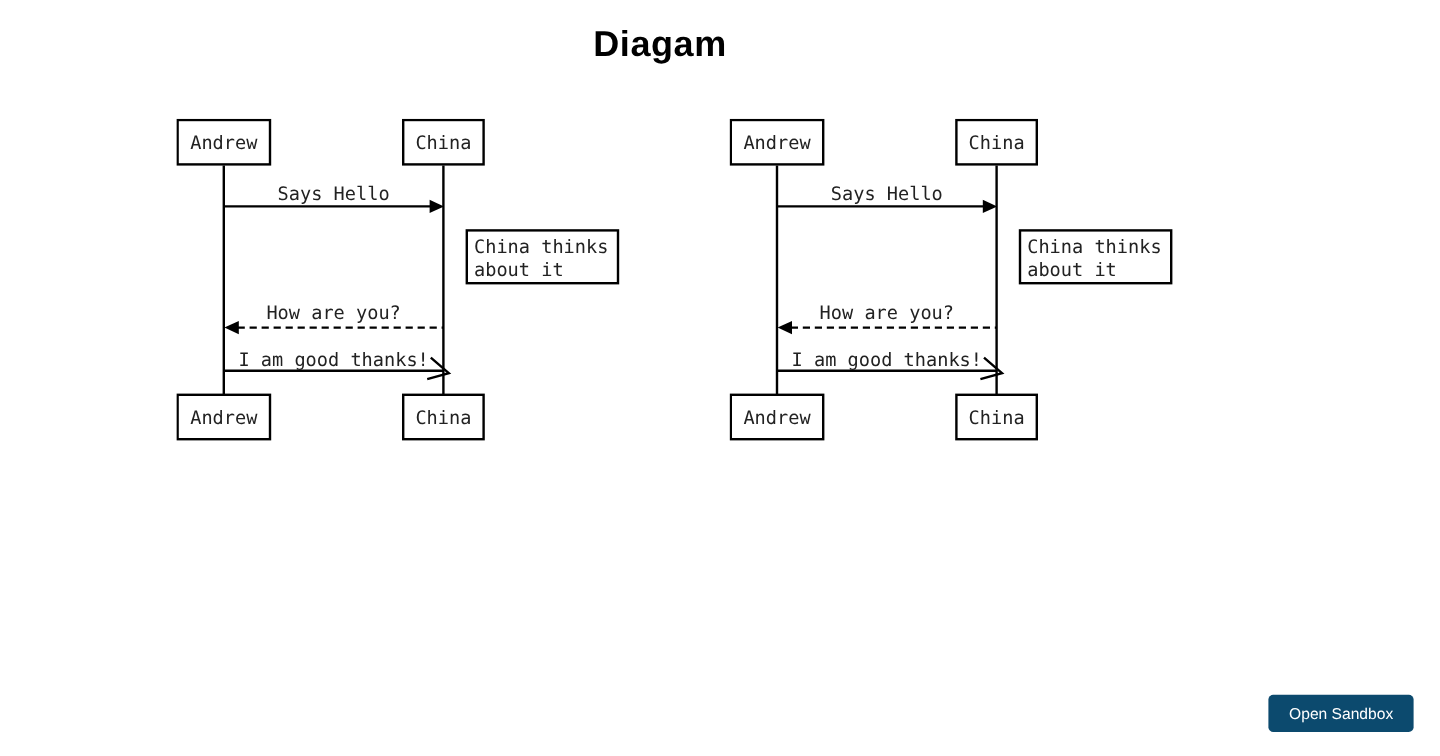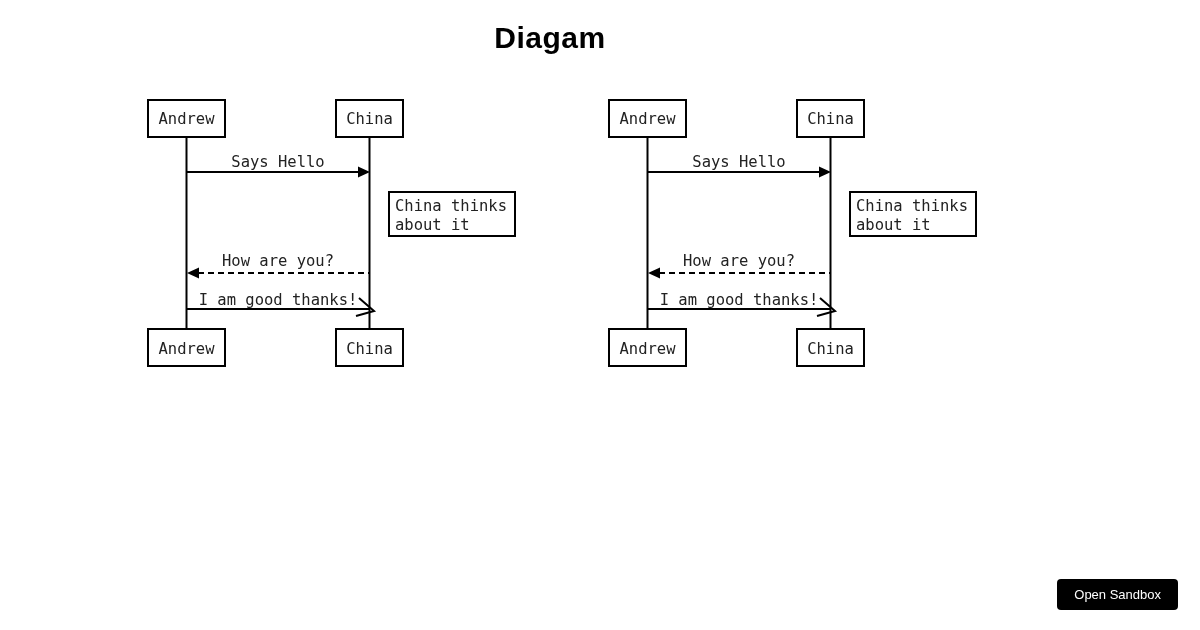--- a/index.html
+++ b/index.html
@@ -34,21 +34,21 @@
     font-family: "DejaVu Sans Mono", "Liberation Mono", monospace;
     font-size: 15.5px;
     fill: #222222;
   }
   .open-sandbox-btn {
     position: absolute;
     right: 22px;
     bottom: 20px;
     height: 31px;
     padding: 0 17px;
-    background: #000000;
+    background: #0c4a6e;
     color: #ffffff;
     border: none;
     border-radius: 4px;
     font-family: "Liberation Sans", sans-serif;
     font-size: 13px;
     cursor: pointer;
   }
 </style>
 </head>
 <body>

